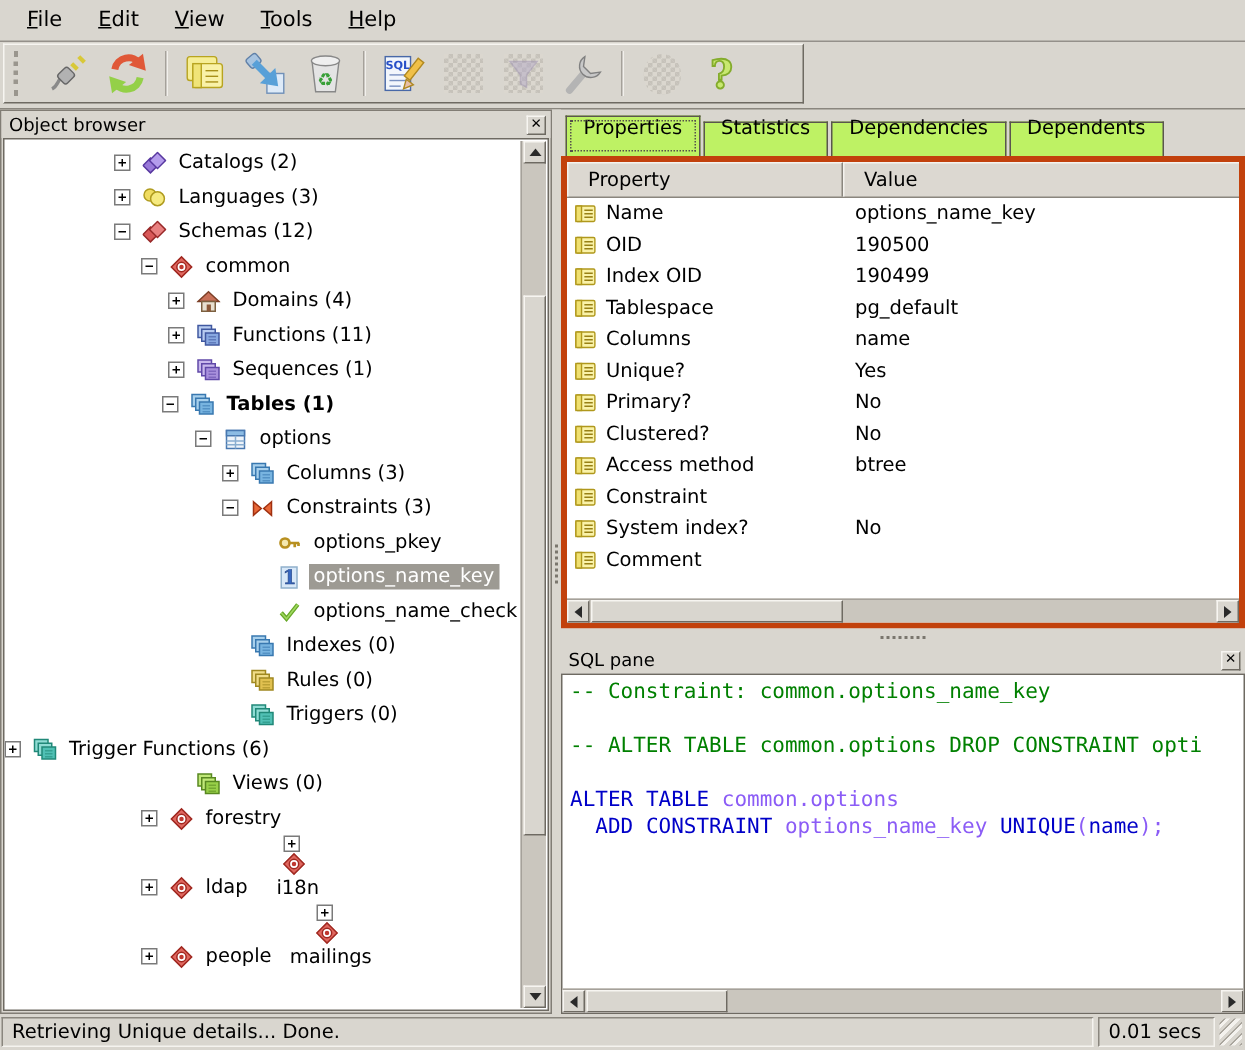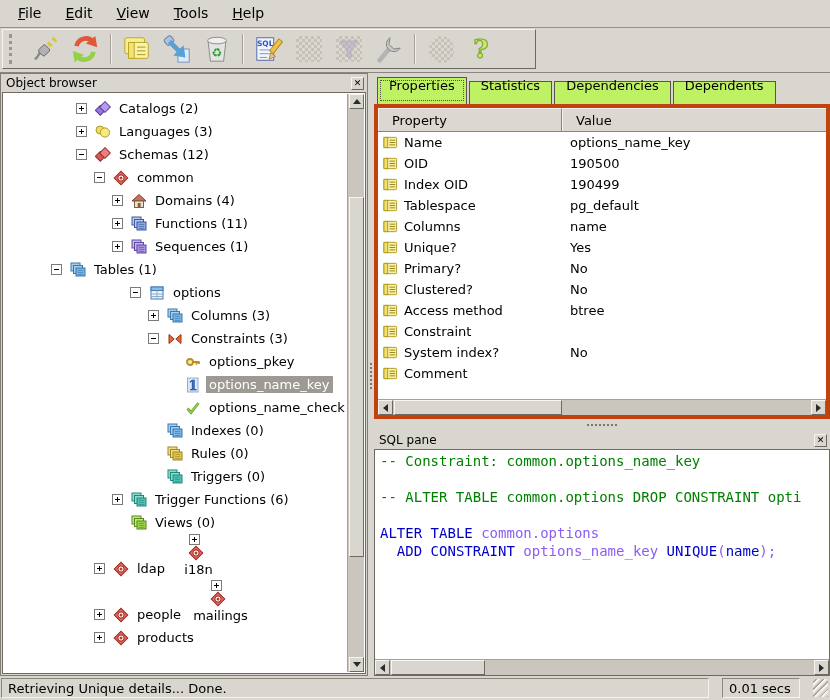--- a/index.html
+++ b/index.html
@@ -121,21 +121,21 @@
   #grid-hscroll .sb-thumb{top:0;height:15px;left:16px;width:168px;}
 
   #sql-hscroll{position:absolute;left:0;right:0;bottom:0;height:16px;
     background:#cac6be;border-top:1px solid #a5a19a;box-sizing:border-box;}
   #sql-hscroll .left{left:0;top:0;}
   #sql-hscroll .right{right:0;top:0;}
   #sql-hscroll .sb-thumb{top:0;height:15px;left:16px;width:94px;}
 
   
   #statusbar{position:absolute;left:0;top:676px;width:830px;height:24px;
-    display:flex;align-items:center;gap:13px;padding:2px 2px 2px 1px;box-sizing:border-box;}
+    display:flex;align-items:center;gap:3px;padding:2px 2px 2px 1px;box-sizing:border-box;}
   .sb-field{height:20px;display:flex;align-items:center;padding:0 6px;
     border:1px solid;border-color:#8a867e #f5f3ef #f5f3ef #8a867e;box-sizing:border-box;background:#d9d6cf;}
   #status-msg{flex:1;}
   #status-time{width:78px;flex:none;}
   #resize-grip{width:15px;height:18px;flex:none;
     background:repeating-linear-gradient(135deg,transparent 0 2px,#aaa69e 2px 3px,#f4f2ee 3px 5px);}
 </style>
 </head>
 <body>
 
@@ -355,21 +355,21 @@
               <rect x="1" y="1" width="9" height="8" fill="#c8b8ec" stroke="#6048a8"></rect>
               <rect x="3.5" y="3.5" width="9" height="8" fill="#c8b8ec" stroke="#6048a8"></rect>
               <rect x="6" y="6" width="9" height="8" fill="#a890dc" stroke="#6048a8"></rect>
               <line x1="8" y1="8.5" x2="13" y2="8.5" stroke="#6048a8" opacity=".55"></line>
               <line x1="8" y1="10.5" x2="13" y2="10.5" stroke="#6048a8" opacity=".55"></line>
               <line x1="8" y1="12.5" x2="13" y2="12.5" stroke="#6048a8" opacity=".55"></line>
             </svg>
           </span>
           <span class="tree-label">Sequences (1)</span>
         </div>
-        <div class="tree-row" style="padding-left: 48px;">
+        <div class="tree-row" style="padding-left: 105px; font-weight: bold;">
           <span class="exp">
             <span class="h"></span>
           </span>
           <span class="tree-ic">
             <svg width="16" height="16" viewBox="0 0 16 16">
               <rect x="1" y="1" width="9" height="8" fill="#a8d0ec" stroke="#3878b0"></rect>
               <rect x="3.5" y="3.5" width="9" height="8" fill="#a8d0ec" stroke="#3878b0"></rect>
               <rect x="6" y="6" width="9" height="8" fill="#78b4e0" stroke="#3878b0"></rect>
               <line x1="8" y1="8.5" x2="13" y2="8.5" stroke="#3878b0" opacity=".55"></line>
               <line x1="8" y1="10.5" x2="13" y2="10.5" stroke="#3878b0" opacity=".55"></line>
@@ -487,21 +487,21 @@
               <rect x="1" y="1" width="9" height="8" fill="#90dcd4" stroke="#208878"></rect>
               <rect x="3.5" y="3.5" width="9" height="8" fill="#90dcd4" stroke="#208878"></rect>
               <rect x="6" y="6" width="9" height="8" fill="#50c0b4" stroke="#208878"></rect>
               <line x1="8" y1="8.5" x2="13" y2="8.5" stroke="#208878" opacity=".55"></line>
               <line x1="8" y1="10.5" x2="13" y2="10.5" stroke="#208878" opacity=".55"></line>
               <line x1="8" y1="12.5" x2="13" y2="12.5" stroke="#208878" opacity=".55"></line>
             </svg>
           </span>
           <span class="tree-label">Triggers (0)</span>
         </div>
-        <div class="tree-row" style="padding-left: 109px;">
+        <div class="tree-row" style="">
           <span class="exp">
             <span class="h"></span>
             <span class="v"></span>
           </span>
           <span class="tree-ic">
             <svg width="16" height="16" viewBox="0 0 16 16">
               <rect x="1" y="1" width="9" height="8" fill="#90dcd4" stroke="#208878"></rect>
               <rect x="3.5" y="3.5" width="9" height="8" fill="#90dcd4" stroke="#208878"></rect>
               <rect x="6" y="6" width="9" height="8" fill="#50c0b4" stroke="#208878"></rect>
               <line x1="8" y1="8.5" x2="13" y2="8.5" stroke="#208878" opacity=".55"></line>
@@ -518,89 +518,89 @@
               <rect x="1" y="1" width="9" height="8" fill="#c0e878" stroke="#588820"></rect>
               <rect x="3.5" y="3.5" width="9" height="8" fill="#c0e878" stroke="#588820"></rect>
               <rect x="6" y="6" width="9" height="8" fill="#98d048" stroke="#588820"></rect>
               <line x1="8" y1="8.5" x2="13" y2="8.5" stroke="#588820" opacity=".55"></line>
               <line x1="8" y1="10.5" x2="13" y2="10.5" stroke="#588820" opacity=".55"></line>
               <line x1="8" y1="12.5" x2="13" y2="12.5" stroke="#588820" opacity=".55"></line>
             </svg>
           </span>
           <span class="tree-label">Views (0)</span>
         </div>
-        <div class="tree-row" style="padding-left: 47px; flex-direction: column;">
+        <div class="tree-row" style="padding-left: 91px;">
           <span class="exp">
             <span class="h"></span>
             <span class="v"></span>
           </span>
           <span class="tree-ic">
             <svg width="16" height="16" viewBox="0 0 16 16">
               <rect x="3.2" y="3.2" width="9.6" height="9.6" transform="rotate(45 8 8)" fill="#e06860" stroke="#a02820"></rect>
               <circle cx="8" cy="8" r="3.1" fill="#fff" stroke="#a02820"></circle>
               <circle cx="8" cy="8" r="1.5" fill="#c03830"></circle>
             </svg>
           </span>
-          <span class="tree-label">i18n</span>
-        </div>
-        <div class="tree-row" style="padding-left: 91px;">
+          <span class="tree-label">forestry</span>
+        </div>
+        <div class="tree-row" style="padding-left: 47px; flex-direction: column;">
           <span class="exp">
             <span class="h"></span>
             <span class="v"></span>
           </span>
           <span class="tree-ic">
             <svg width="16" height="16" viewBox="0 0 16 16">
               <rect x="3.2" y="3.2" width="9.6" height="9.6" transform="rotate(45 8 8)" fill="#e06860" stroke="#a02820"></rect>
               <circle cx="8" cy="8" r="3.1" fill="#fff" stroke="#a02820"></circle>
               <circle cx="8" cy="8" r="1.5" fill="#c03830"></circle>
             </svg>
           </span>
-          <span class="tree-label">ldap</span>
-        </div>
-        <div class="tree-row" style="padding-left: 91px; flex-direction: column;">
+          <span class="tree-label">i18n</span>
+        </div>
+        <div class="tree-row" style="padding-left: 91px;">
           <span class="exp">
             <span class="h"></span>
             <span class="v"></span>
           </span>
           <span class="tree-ic">
             <svg width="16" height="16" viewBox="0 0 16 16">
               <rect x="3.2" y="3.2" width="9.6" height="9.6" transform="rotate(45 8 8)" fill="#e06860" stroke="#a02820"></rect>
               <circle cx="8" cy="8" r="3.1" fill="#fff" stroke="#a02820"></circle>
               <circle cx="8" cy="8" r="1.5" fill="#c03830"></circle>
             </svg>
           </span>
-          <span class="tree-label">mailings</span>
-        </div>
-        <div class="tree-row" style="padding-left: 91px;">
+          <span class="tree-label">ldap</span>
+        </div>
+        <div class="tree-row" style="padding-left: 91px; flex-direction: column;">
           <span class="exp">
             <span class="h"></span>
             <span class="v"></span>
           </span>
           <span class="tree-ic">
             <svg width="16" height="16" viewBox="0 0 16 16">
               <rect x="3.2" y="3.2" width="9.6" height="9.6" transform="rotate(45 8 8)" fill="#e06860" stroke="#a02820"></rect>
               <circle cx="8" cy="8" r="3.1" fill="#fff" stroke="#a02820"></circle>
               <circle cx="8" cy="8" r="1.5" fill="#c03830"></circle>
             </svg>
           </span>
-          <span class="tree-label">people</span>
+          <span class="tree-label">mailings</span>
         </div>
         <div class="tree-row" style="padding-left: 91px;">
           <span class="exp">
             <span class="h"></span>
             <span class="v"></span>
           </span>
           <span class="tree-ic">
             <svg width="16" height="16" viewBox="0 0 16 16">
               <rect x="3.2" y="3.2" width="9.6" height="9.6" transform="rotate(45 8 8)" fill="#e06860" stroke="#a02820"></rect>
               <circle cx="8" cy="8" r="3.1" fill="#fff" stroke="#a02820"></circle>
               <circle cx="8" cy="8" r="1.5" fill="#c03830"></circle>
             </svg>
           </span>
-          <span class="tree-label">products</span>
+          <span class="tree-label">people</span>
         </div>
       </div>
     <div id="tree-vscroll">
       <div class="sb-btn up">
           <span class="tri-up"></span>
         </div>
       <div class="sb-thumb"></div>
       <div class="sb-btn down">
           <span class="tri-down"></span>
         </div>

